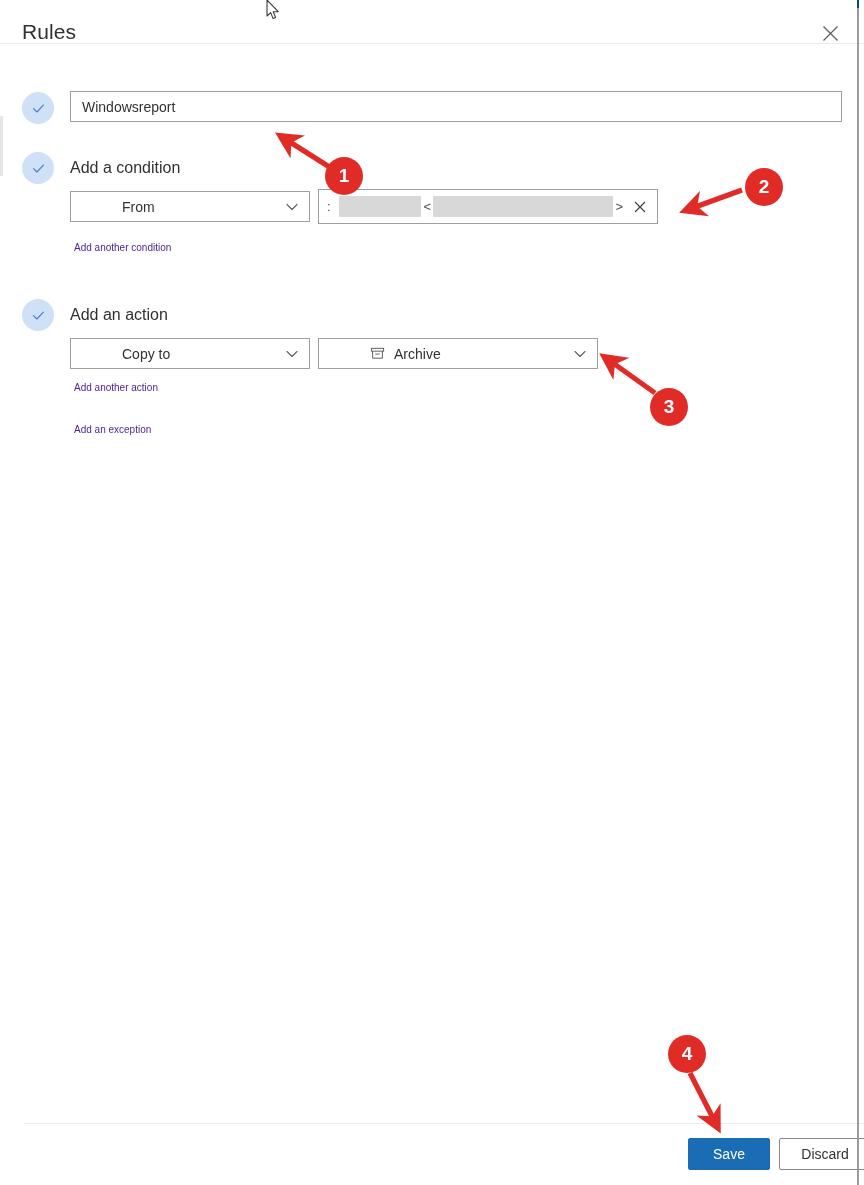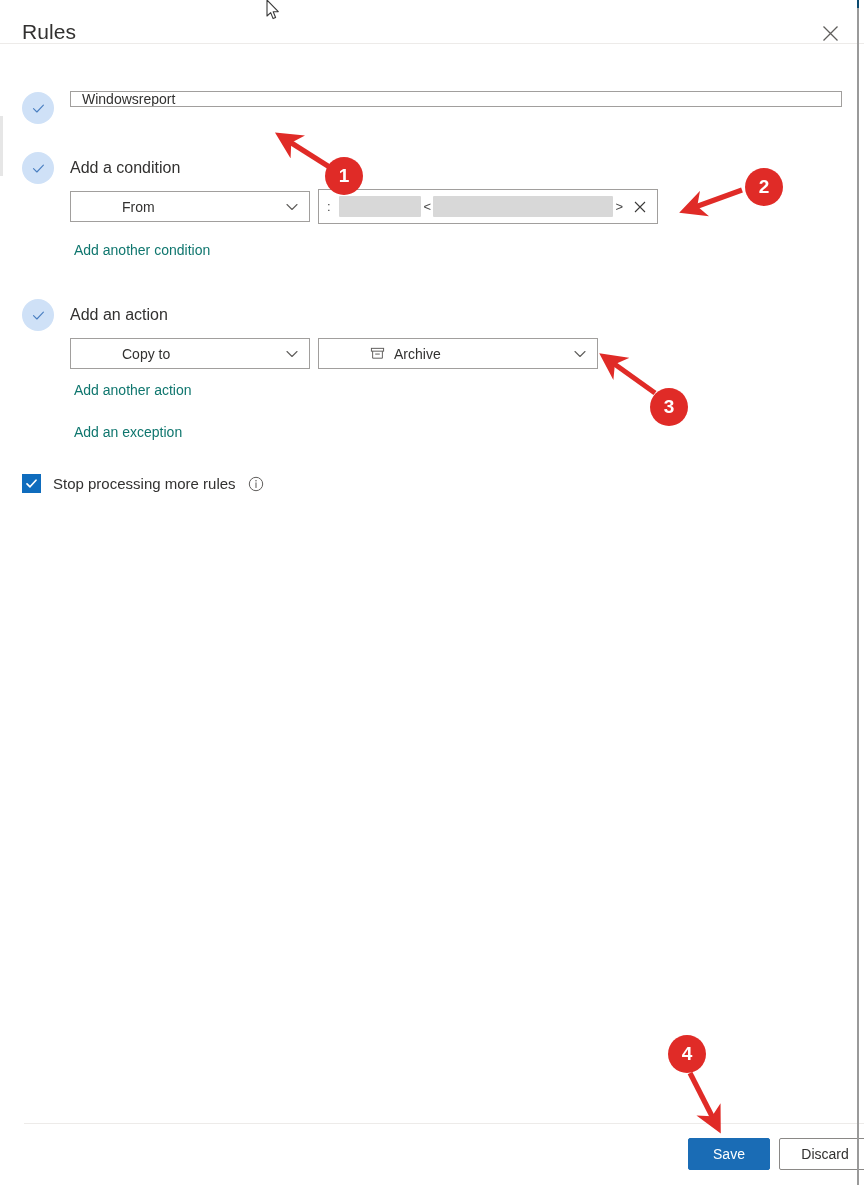--- a/index.html
+++ b/index.html
@@ -174,22 +174,22 @@
     align-items: center;
     justify-content: center;
     margin-left: 6px;
     margin-right: 2px;
     cursor: pointer;
   }
 
   
   .link {
     position: absolute;
-    font-size: 14px;
-    color: #0f766e;
+    font-size: 10px;
+    color: #4c1d95;
     cursor: pointer;
   }
 
   
   .checkbox-row {
     position: absolute;
     display: flex;
     align-items: center;
   }
   .cb-box {
@@ -323,21 +323,21 @@
 
   <div class="panel-body">
 
     <div class="left-rail"></div>
 
     <div class="check-circle" style="left:22px; top:28px;">
       <svg width="15" height="15" viewBox="0 0 15 15" aria-hidden="true">
         <path d="M2.5 7.6 L5.9 11 L12.4 4.2" stroke="#4a7fc1" stroke-width="1.1" fill="none" stroke-linecap="round" stroke-linejoin="round"></path>
       </svg>
     </div>
-    <input class="text-input" style="left: 70px; top: 27px; width: 772px; height: 16px;" value="Windowsreport">
+    <input class="text-input" style="left: 70px; top: 27px; width: 772px; height: 31px;" value="Windowsreport">
 
     <div class="check-circle" style="left:22px; top:88px;">
       <svg width="15" height="15" viewBox="0 0 15 15" aria-hidden="true">
         <path d="M2.5 7.6 L5.9 11 L12.4 4.2" stroke="#4a7fc1" stroke-width="1.1" fill="none" stroke-linecap="round" stroke-linejoin="round"></path>
       </svg>
     </div>
     <div class="section-label" style="left:70px; top:95px;">Add a condition</div>
 
     <div class="dropdown" style="left:70px; top:127px; width:240px; height:31px;">
       <span class="dd-label">From</span>
@@ -394,35 +394,20 @@
         <svg width="12" height="8" viewBox="0 0 12 8" aria-hidden="true">
           <path d="M1 1.5 L6 6.5 L11 1.5" stroke="#605e5c" stroke-width="1.1" fill="none" stroke-linecap="round" stroke-linejoin="round"></path>
         </svg>
       </span>
     </div>
 
     <div class="link" style="left:74px; top:318px;">Add another action</div>
 
     <div class="link" style="left:74px; top:360px;">Add an exception</div>
 
-    <div class="checkbox-row" style="left:22px; top:410px;">
-      <span class="cb-box">
-        <svg width="13" height="13" viewBox="0 0 13 13" aria-hidden="true">
-          <path d="M2 6.8 L5 9.8 L11 3.2" stroke="#ffffff" stroke-width="1.7" fill="none" stroke-linecap="round" stroke-linejoin="round"></path>
-        </svg>
-      </span>
-      <span class="cb-label">Stop processing more rules</span>
-      <span class="info-icon">
-        <svg width="16" height="16" viewBox="0 0 16 16" aria-hidden="true">
-          <circle cx="8" cy="8" r="6.7" stroke="#605e5c" stroke-width="1" fill="none"></circle>
-          <circle cx="8" cy="4.7" r="0.78" fill="#605e5c"></circle>
-          <path d="M8 6.8 L8 11.5" stroke="#605e5c" stroke-width="1.05" stroke-linecap="round"></path>
-        </svg>
-      </span>
-    </div>
 
   </div>
 
   <div class="panel-footer">
     <div class="btn btn-primary">Save</div>
     <div class="btn btn-secondary">Discard</div>
   </div>
 
   <div class="right-edge-line"></div>
   <div class="right-edge-top"></div>

